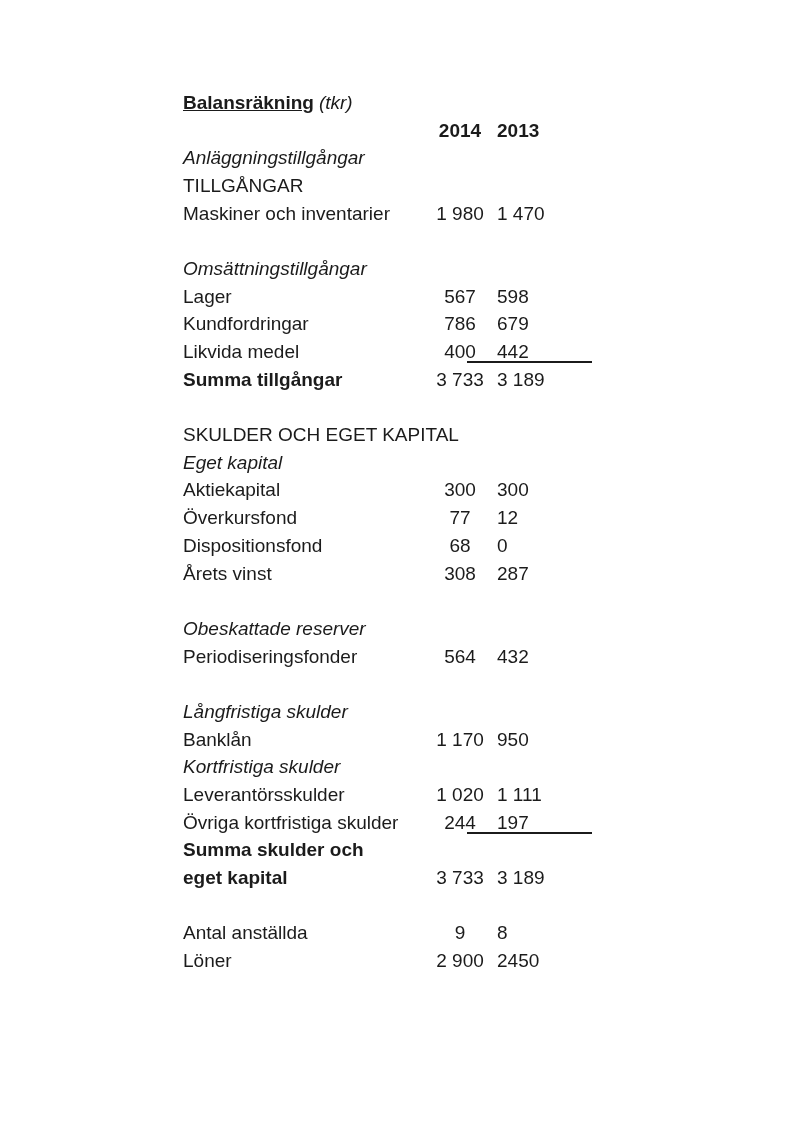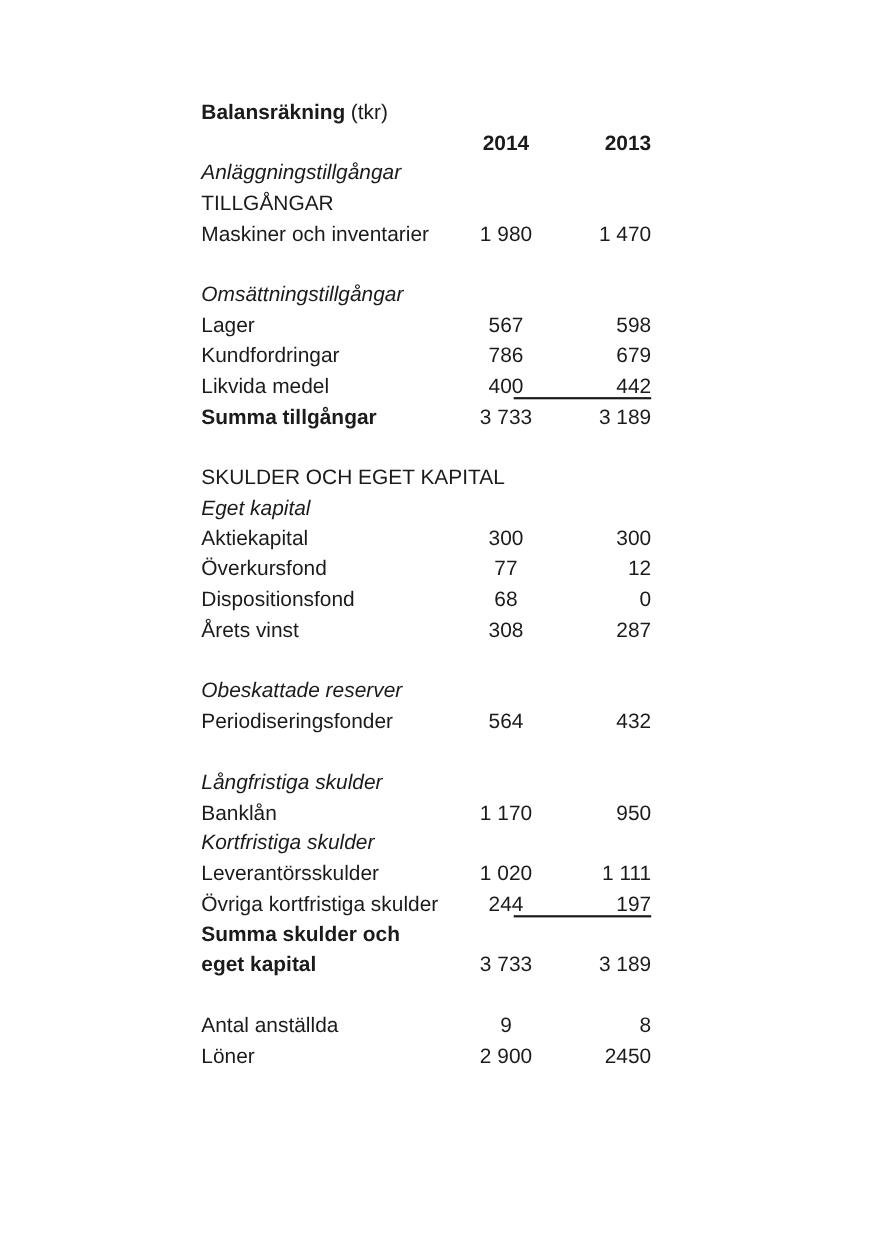--- a/index.html
+++ b/index.html
@@ -21,23 +21,23 @@
   }
   .row{
     position:relative;
     display:flex;
     height:27.7px;
     align-items:center;
   }
   .cell{display:block;white-space:pre;}
   .label{flex:1 1 auto;text-align:left;}
   .v1{width:74px;text-align:center;}
-  .v2{width:95px;text-align:right;}
-  .title-row .title-bold{font-weight:700;}
-  .title-row .title-unit{margin-left:5px;}
+  .v2{width:95px;}
+  .title-row .title-bold{font-weight:700;text-decoration:underline;}
+  .title-row .title-unit{margin-left:5px;font-style:italic;}
   .header-row .v1,.header-row .v2{font-weight:700;}
   .italic .label{font-style:italic;}
   .bold .label{font-weight:700;}
   .rule{display:none;}
   .underline .rule{
     display:block;
     position:absolute;
     right:0;
     bottom:3px;
     width:125px;

